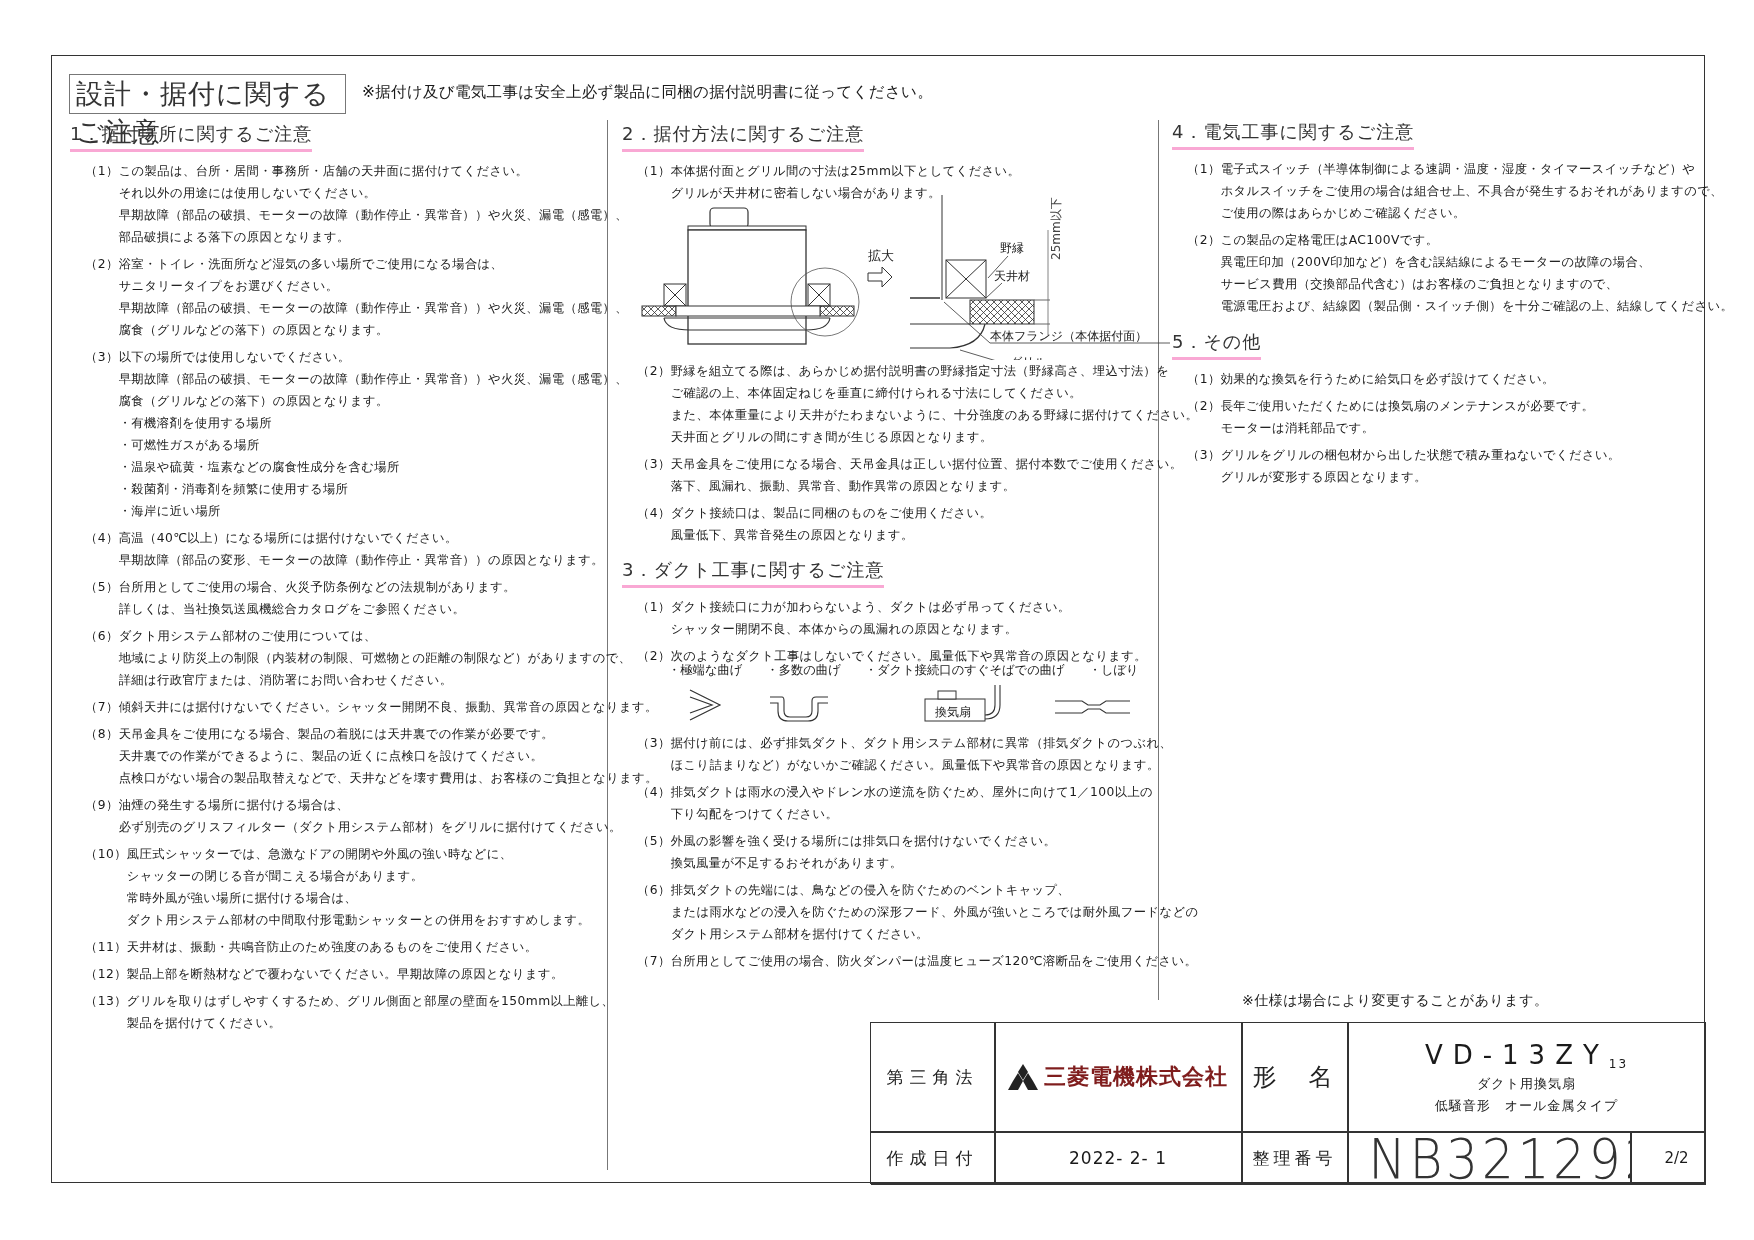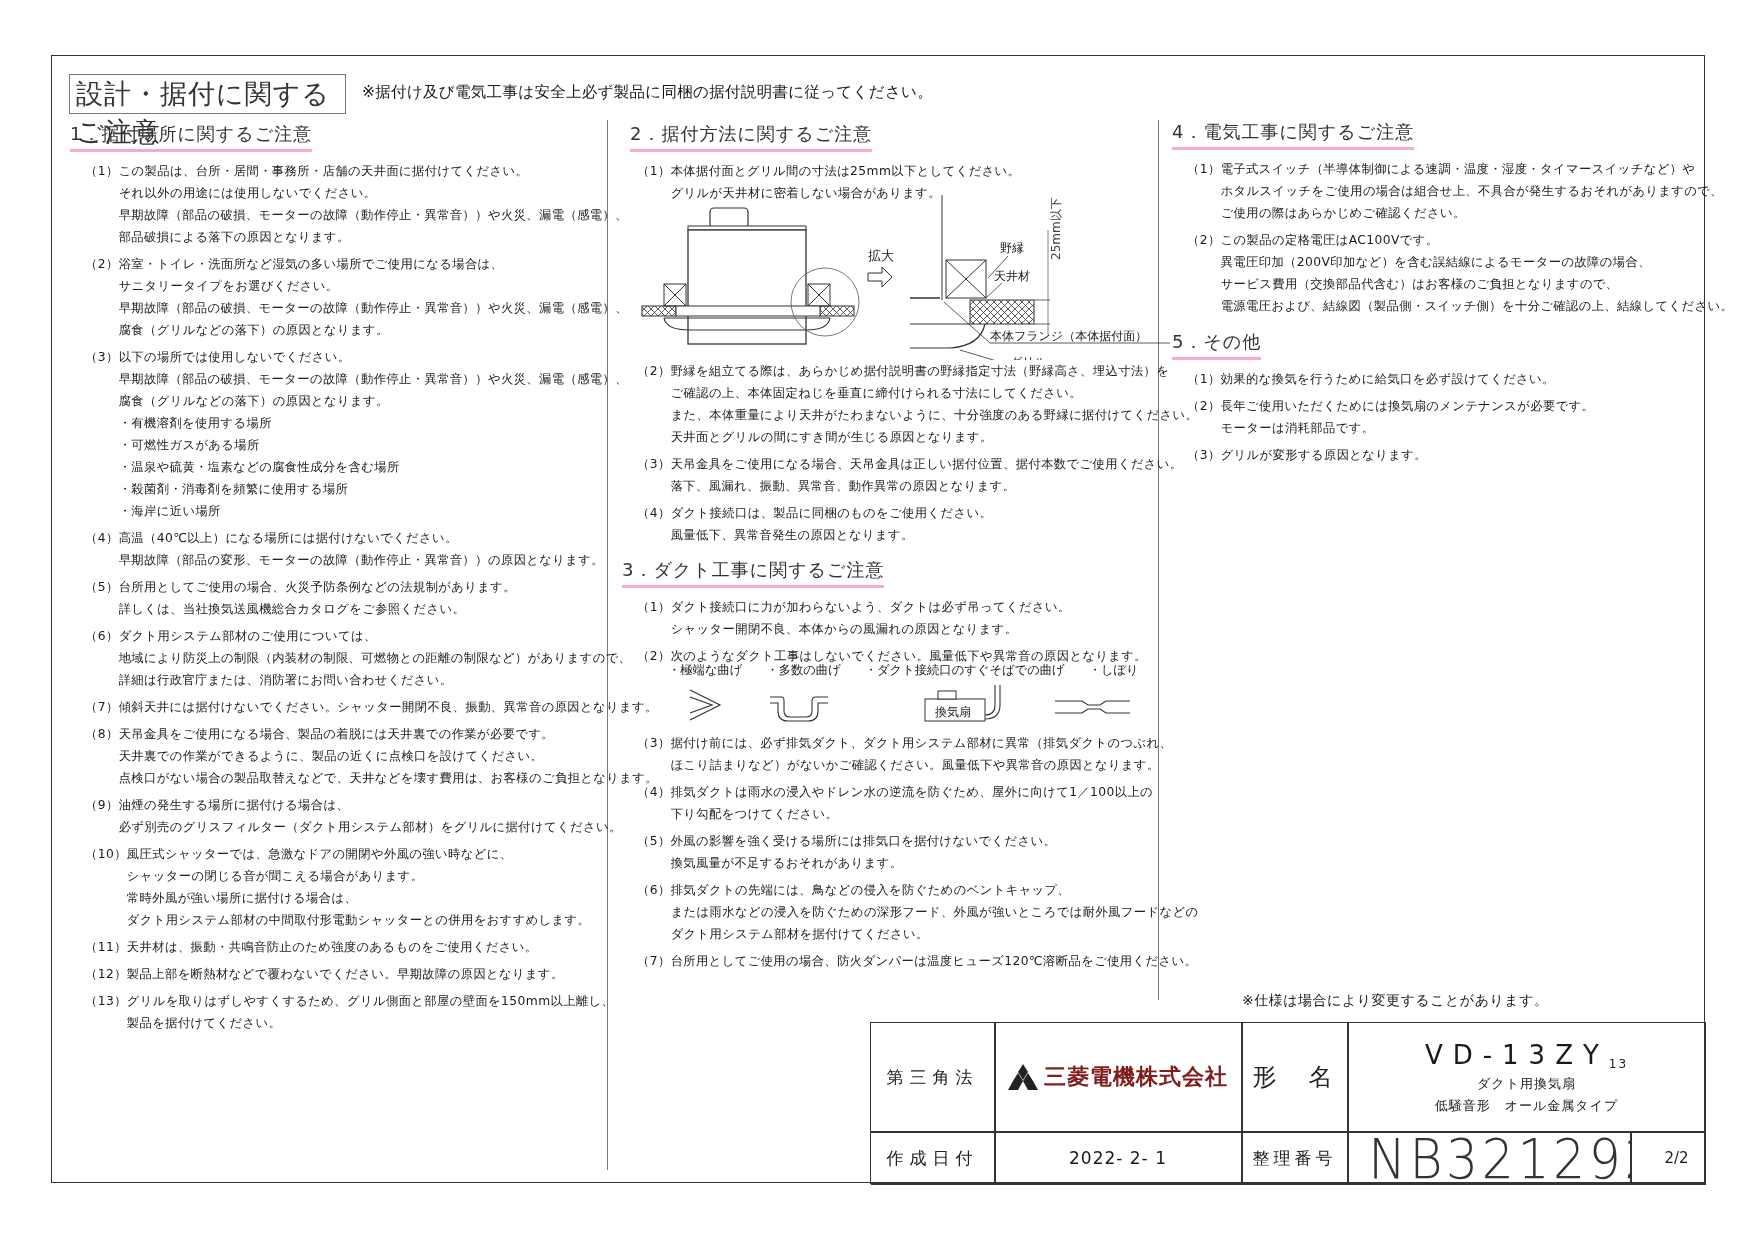--- a/index.html
+++ b/index.html
@@ -148,21 +148,21 @@
         <span class="num">（13）</span>
         <div class="body">
           <span>グリルを取りはずしやすくするため、グリル側面と部屋の壁面を150mm以上離し、</span>
           <span>製品を据付けてください。</span>
         </div>
       </div>
     </div>
 </div>
 
 <div class="abs" style="left:622px; top:122px; width:530px;">
-  <div class="sec-head" style="display:inline-block;margin-left:8px;">2．据付方法に関するご注意</div>
+  <div class="sec-head" style="display:inline-block;">2．据付方法に関するご注意</div>
   <div class="items" id="sec1-a" style="margin-top:8px; margin-left:15px;">
       <div class="item">
         <span class="num">（1）</span>
         <div class="body">
           <span>本体据付面とグリル間の寸法は25mm以下としてください。</span>
           <span>グリルが天井材に密着しない場合があります。</span>
         </div>
       </div>
     </div>
 </div>
@@ -350,20 +350,21 @@
       <div class="item">
         <span class="num">（2）</span>
         <div class="body">
           <span>長年ご使用いただくためには換気扇のメンテナンスが必要です。</span>
           <span>モーターは消耗部品です。</span>
         </div>
       </div>
       <div class="item">
         <span class="num">（3）</span>
         <div class="body">
+          <span>グリルをグリルの梱包材から出した状態で積み重ねないでください。</span>
           <span>グリルが変形する原因となります。</span>
         </div>
       </div>
     </div>
 </div>
 
 <div class="abs spec-note">※仕様は場合により変更することがあります。</div>
 
 <div class="abs tblock">
   <div class="vline" style="left:123px; top:0; height:160px;"></div>

